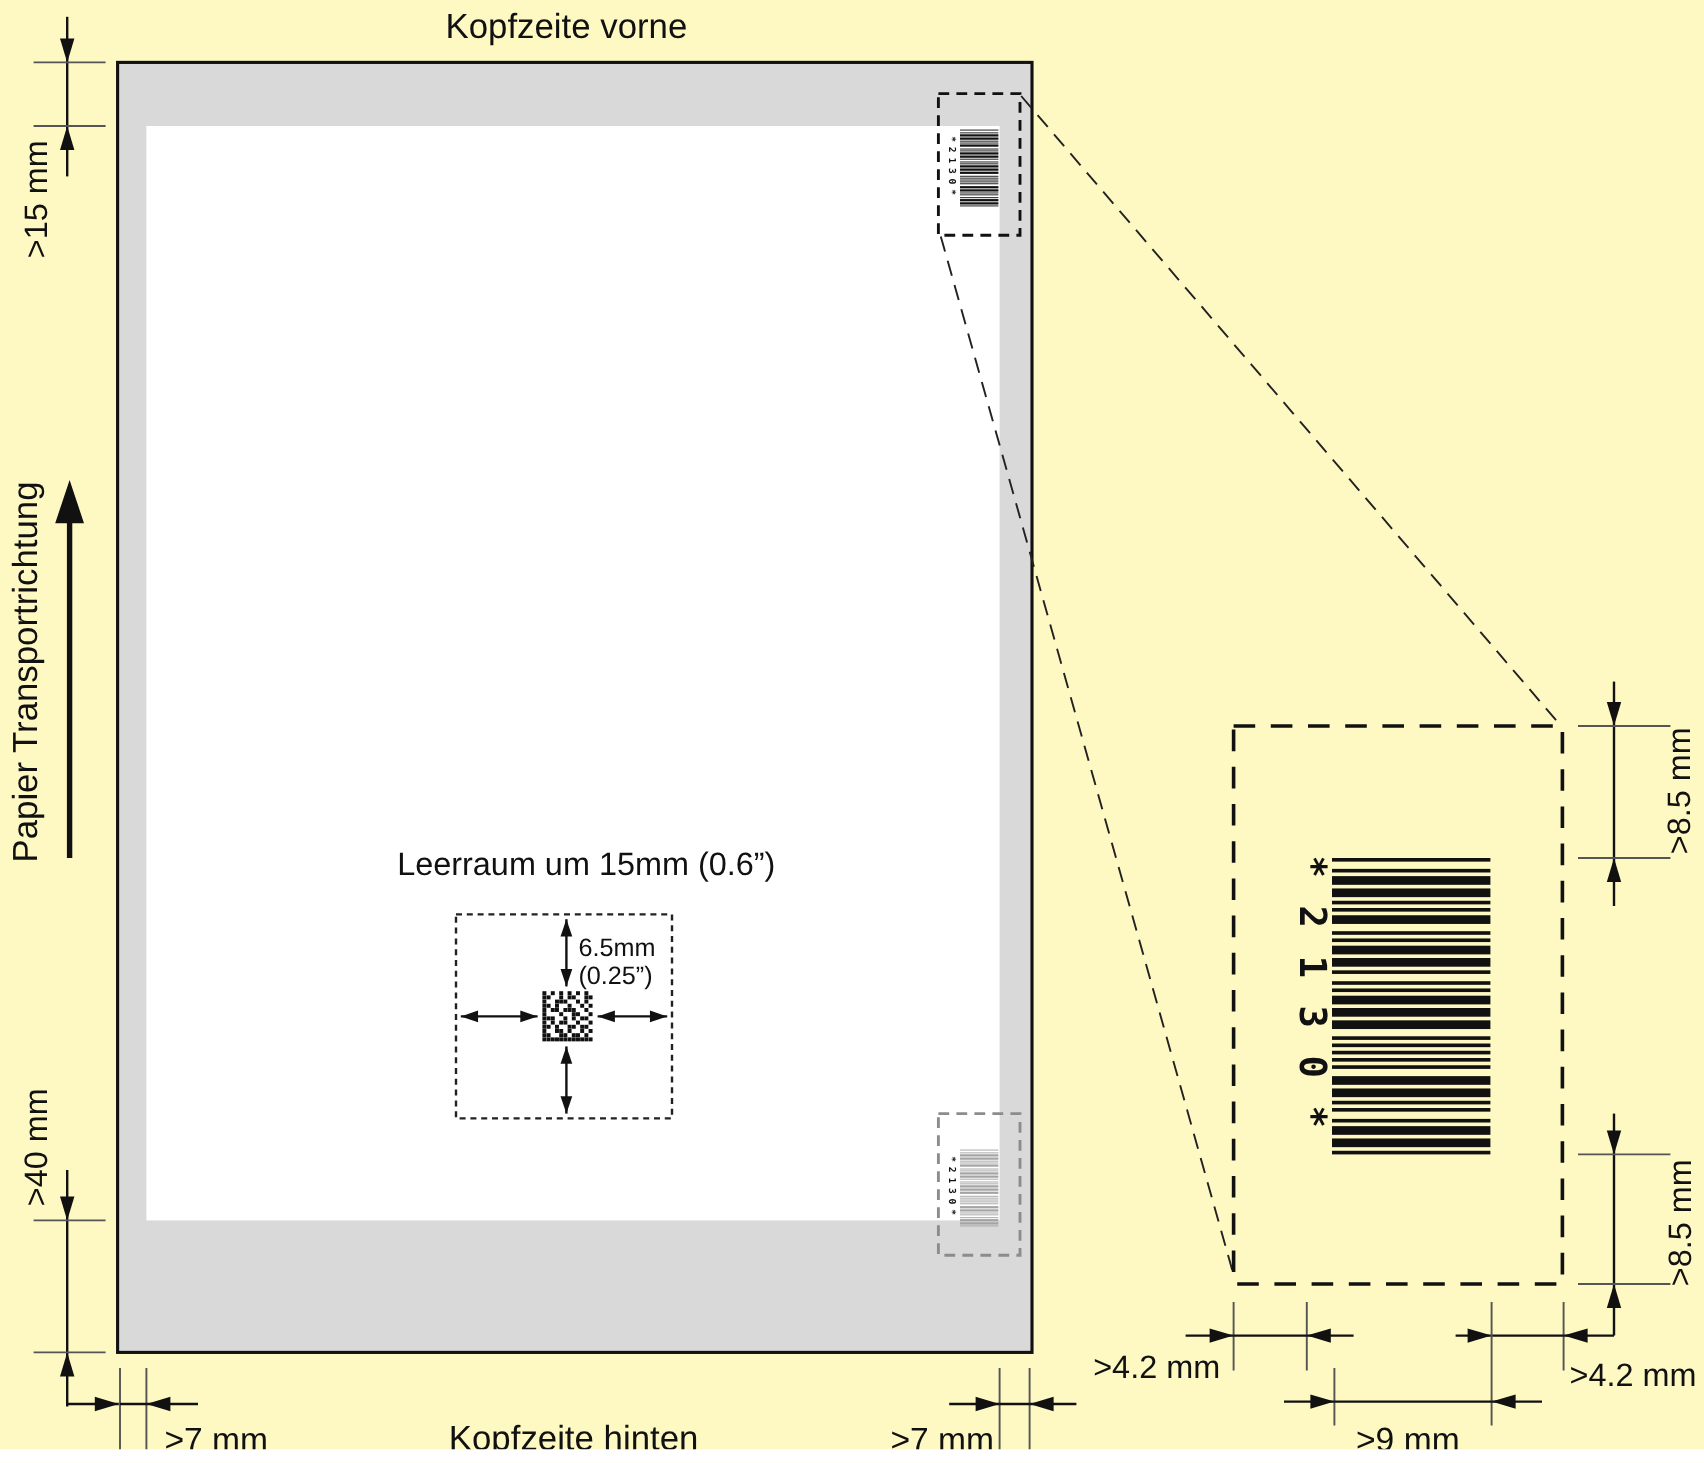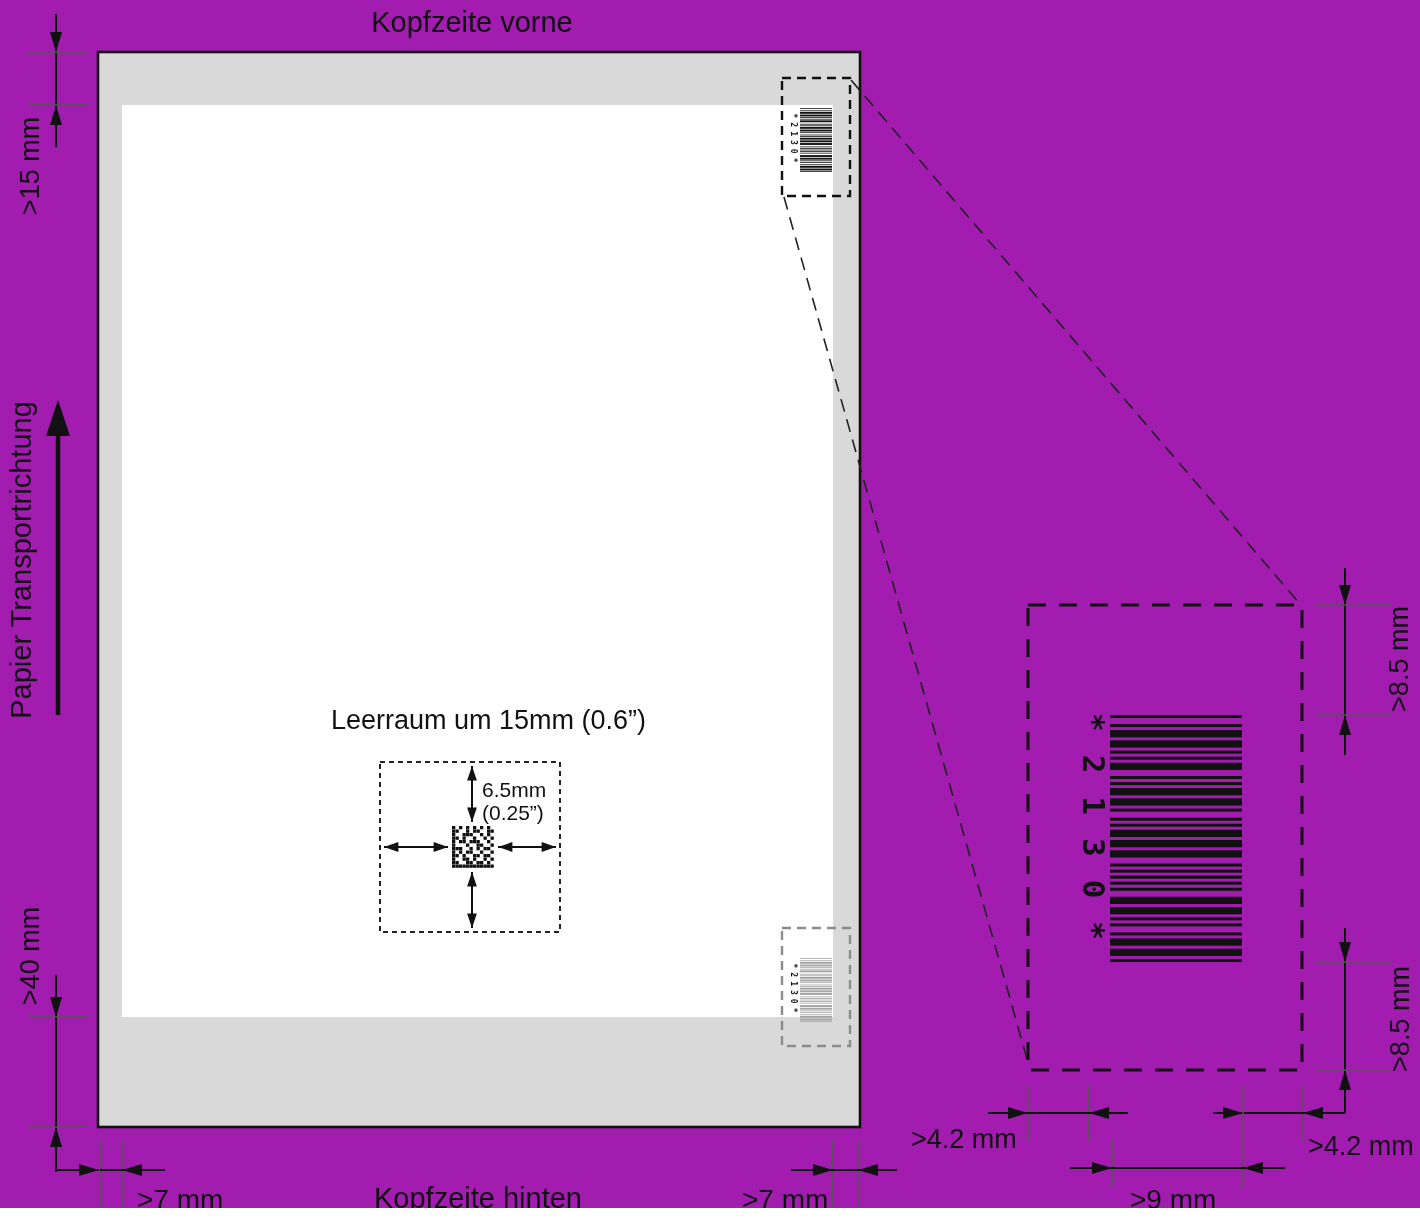--- a/index.html
+++ b/index.html
@@ -1,16 +1,16 @@
 <!DOCTYPE html>
 <html><head>
 <meta charset="utf-8">
 <style>
   html,body{margin:0;padding:0;background:#fff;}
-  .stage{position:relative;width:1420px;height:1208px;background:#a21caf;overflow:hidden;
+  .stage{position:relative;width:1420px;height:1208px;background:#fef9c3;overflow:hidden;
          font-family:"Liberation Sans",sans-serif;}
   svg text{fill:#111;}
   .t29{font-size:29px;}
   .t28{font-size:28px;}
   .t27{font-size:27px;}
   .t21{font-size:21px;}
   .bc-big-label{font-family:"DejaVu Sans Mono",monospace;font-weight:bold;font-size:31px;letter-spacing:23px;}
   .bc-sm-label{font-family:"DejaVu Sans Mono",monospace;font-weight:bold;font-size:8px;letter-spacing:4px;}
   .dimline{stroke:#111;stroke-width:2;fill:none;}
   .tick{stroke:#555;stroke-width:1.6;}

